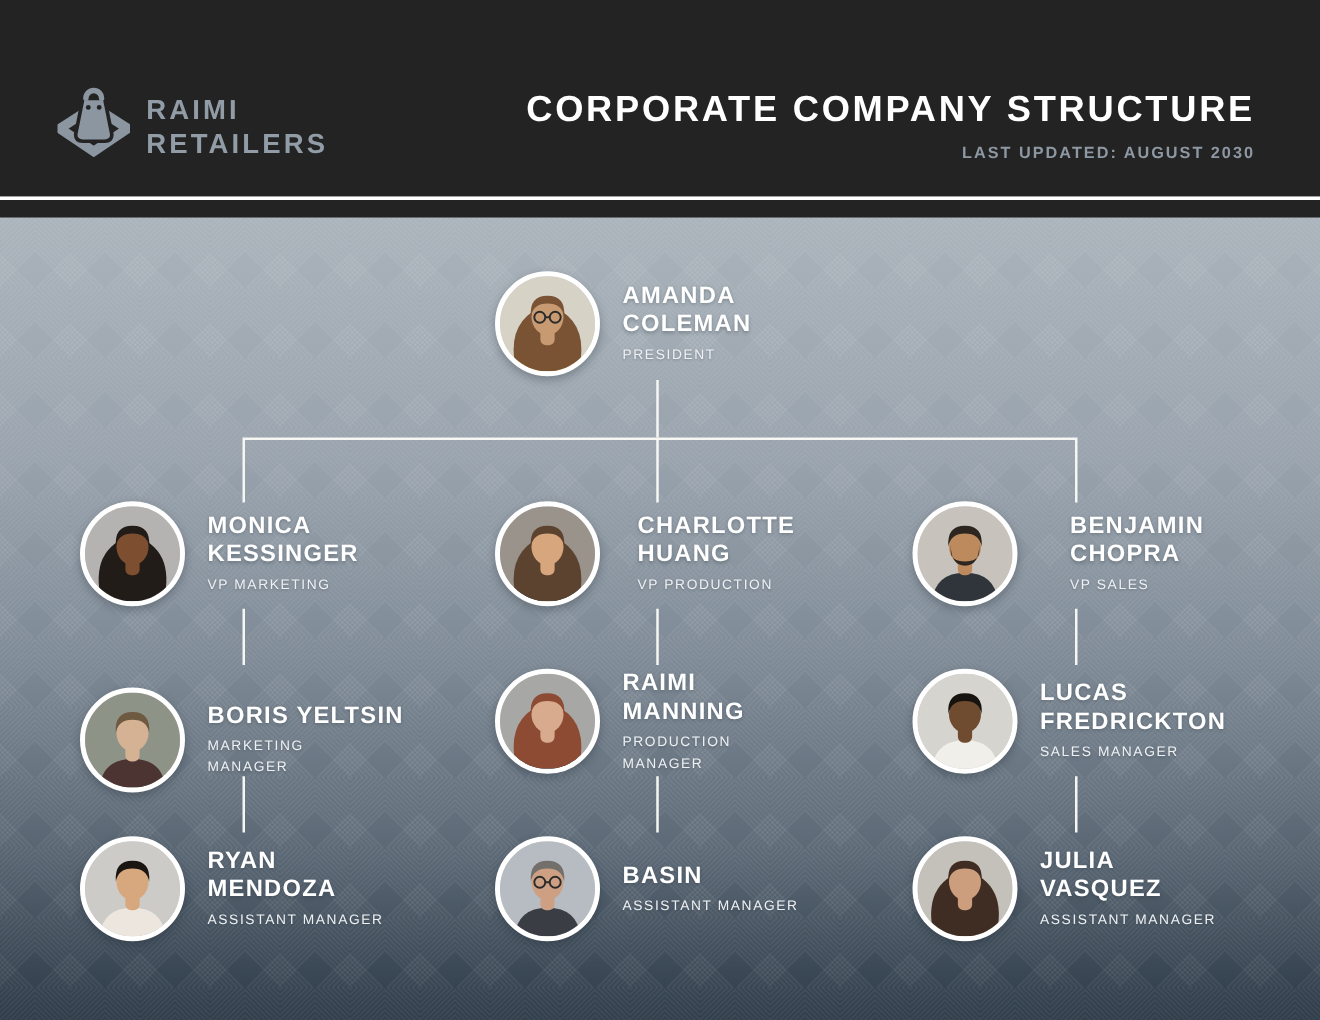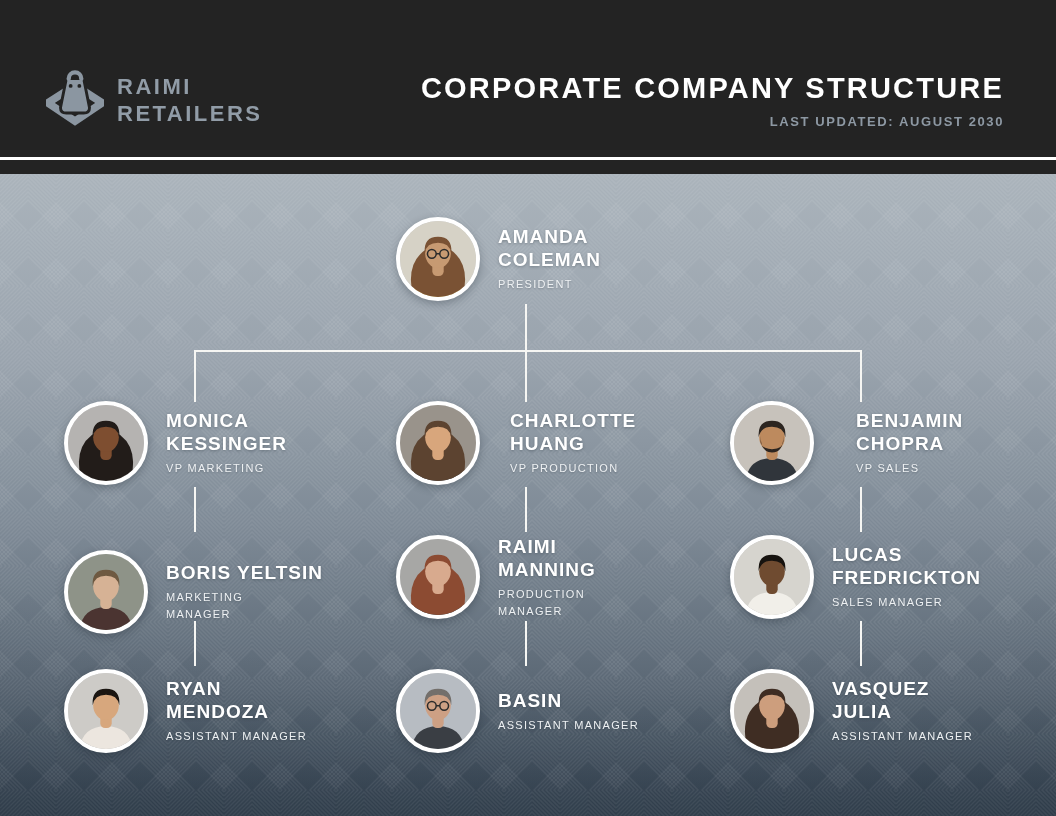--- a/index.html
+++ b/index.html
@@ -305,22 +305,22 @@
               <rect width="80" height="80" fill="#c4c0ba"></rect>
               <path d="M12 82 Q14 56 40 56 Q66 56 68 82 Z" fill="#d6d1ca"></path>
               <path d="M14 80 Q3 36 40 24 Q77 36 66 80 Z" fill="#3f2d23"></path>
               <rect x="34" y="42" width="12" height="16" rx="5" fill="#cd9e7d"></rect>
               <ellipse cx="40" cy="34" rx="13.5" ry="15.5" fill="#cd9e7d"></ellipse>
               <path d="M26 34 Q24.5 16.5 40 16.5 Q55.5 16.5 54 34 Q52 23 40 23 Q28 23 26 34 Z" fill="#3f2d23"></path>
             </svg>
           </div>
           <div class="card-text">
             <div class="person-name">
+              <div>JULIA</div>
               <div>VASQUEZ</div>
-              <div>JULIA</div>
             </div>
             <div class="person-role">
               <div>ASSISTANT MANAGER</div>
             </div>
           </div>
         </div>
       </div>
   </div>
 </div>
 

